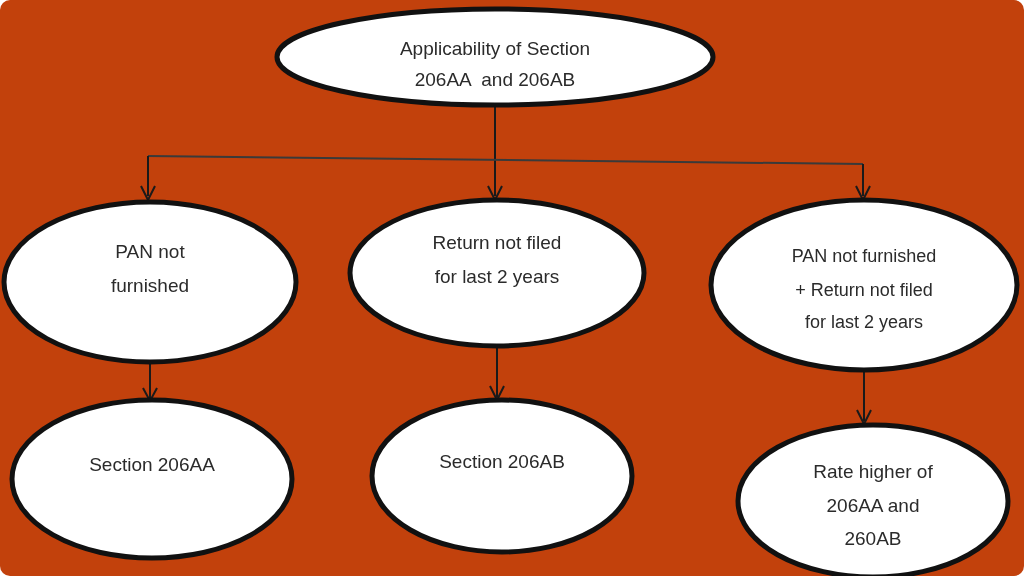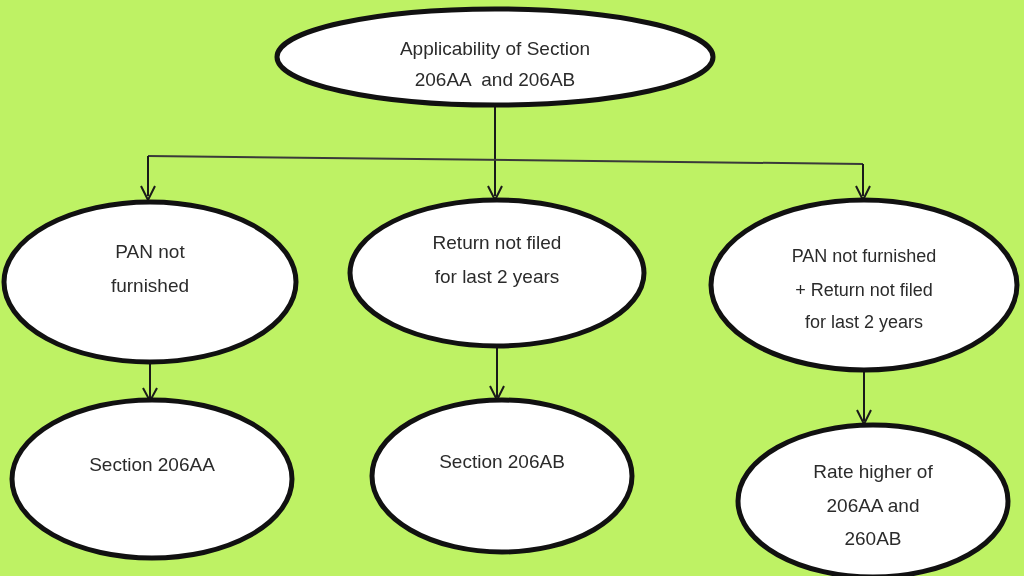--- a/index.html
+++ b/index.html
@@ -10,21 +10,22 @@
   body {
     width: 1024px;
     height: 576px;
     overflow: hidden;
     font-family: "Liberation Sans", sans-serif;
   }
   #flowchart-root {
     position: relative;
     width: 1024px;
     height: 576px;
-    background: #bef264;
+    background: #c2410c;
+    border-radius: 10px;
   }
   svg#diagram {
     display: block;
     width: 1024px;
     height: 576px;
   }
   .node-ellipse {
     fill: #ffffff;
     stroke: #111111;
     stroke-width: 5;

